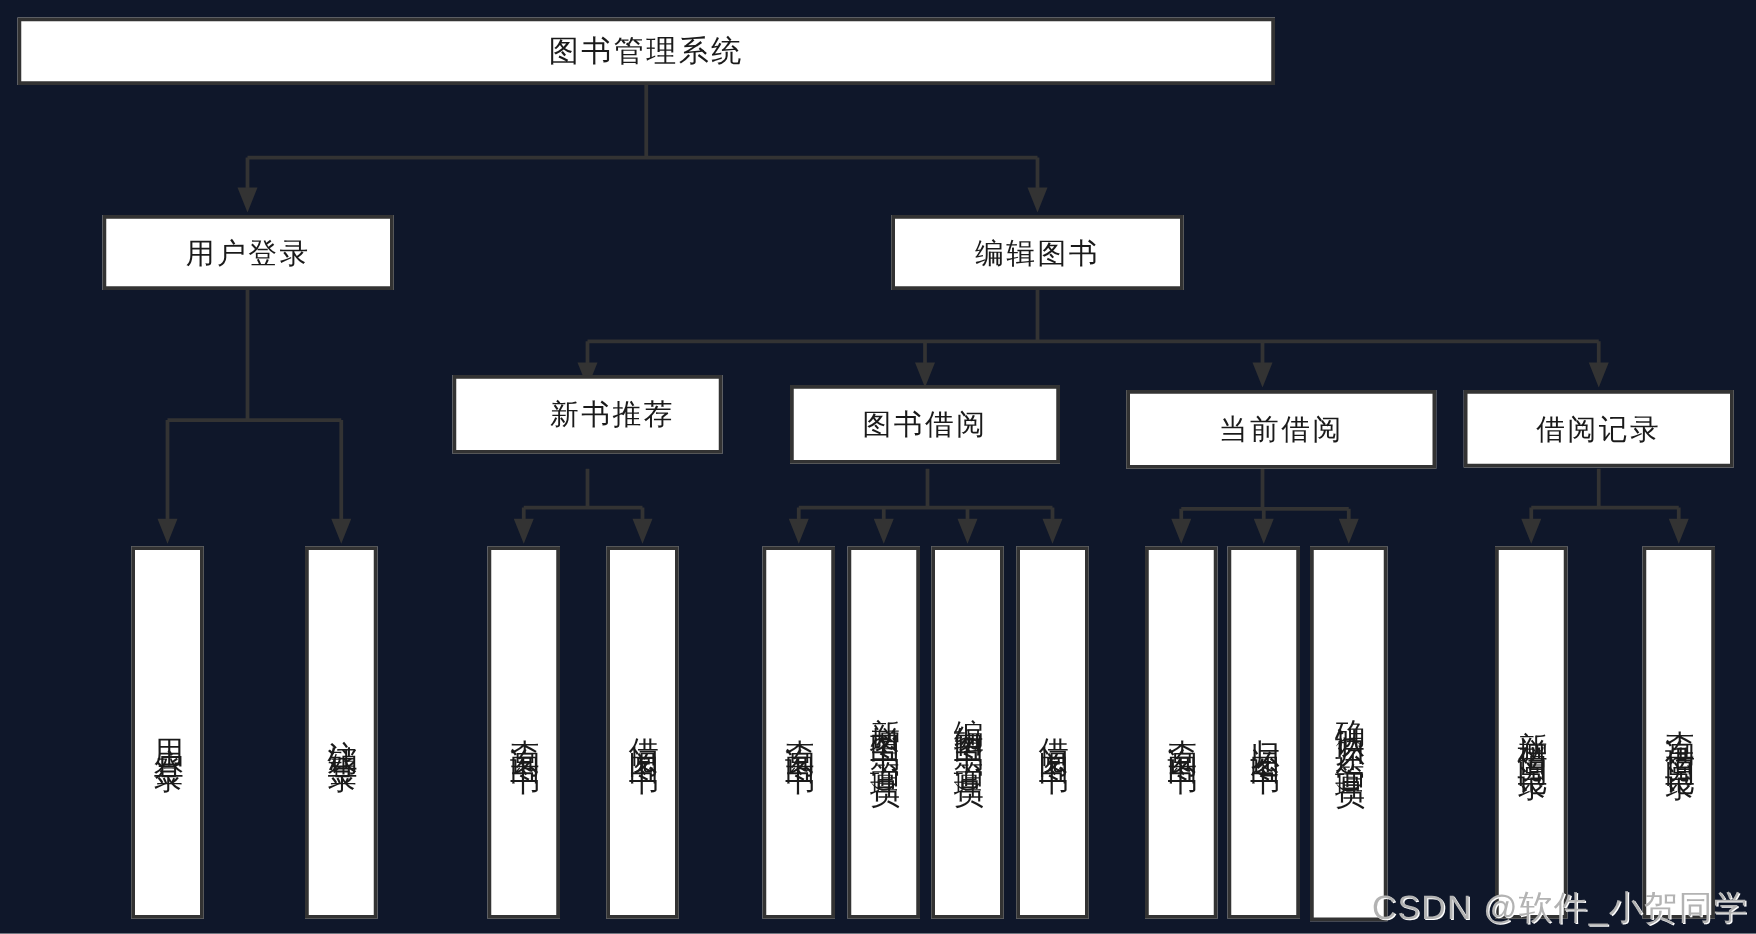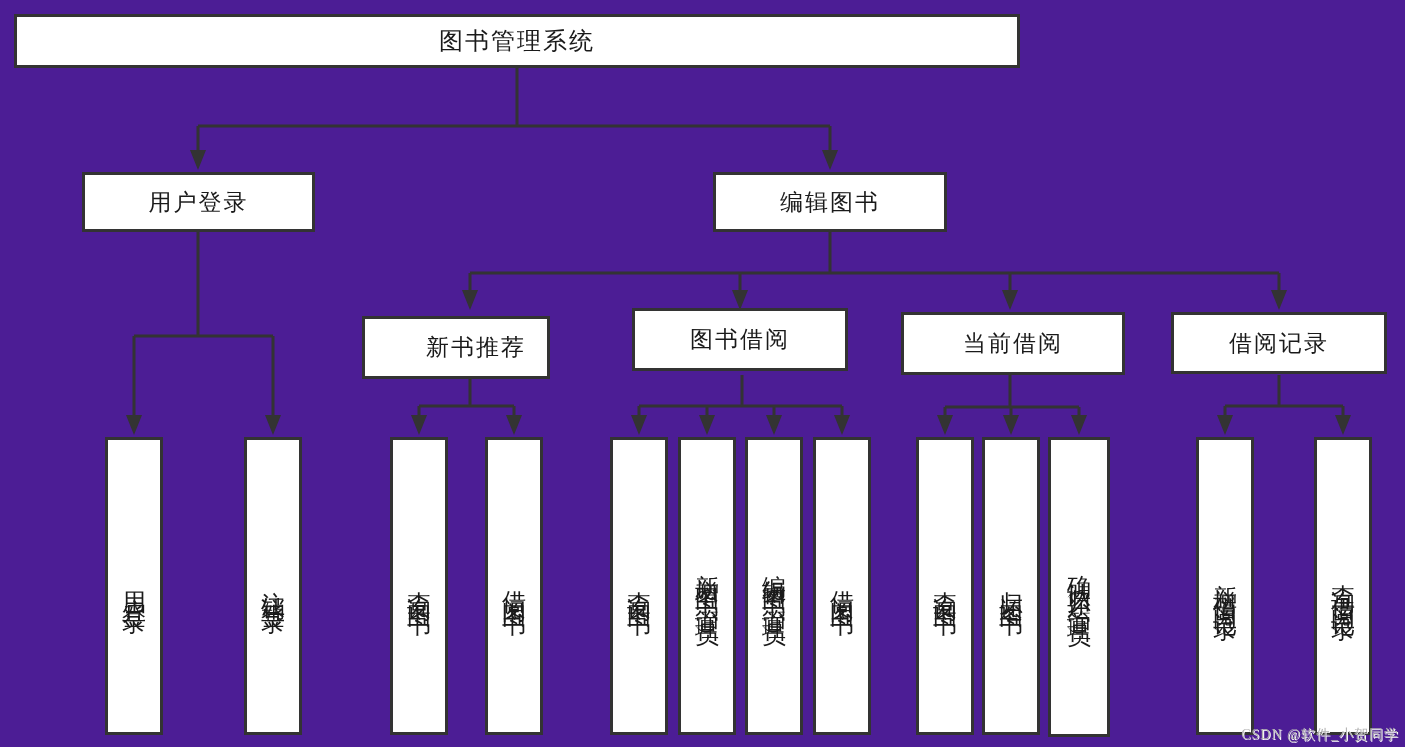--- a/index.html
+++ b/index.html
@@ -1,21 +1,21 @@
 <!DOCTYPE html>
 <html><head>
 <meta charset="utf-8">
 <style>
   html, body { margin: 0; padding: 0; background: #ffffff; }
   #canvas {
     position: relative;
     width: 1405px;
     height: 747px;
-    background: #4c1d95;
-    font-family: Liberation Serif, serif;
+    background: #0f172a;
+    font-family: Liberation Sans, sans-serif;
     overflow: hidden;
   }
   #wires {
     position: absolute;
     left: 0; top: 0;
     width: 1405px; height: 747px;
     pointer-events: none;
   }
   .node {
     position: absolute;
@@ -37,21 +37,21 @@
     writing-mode: vertical-rl;
     letter-spacing: 7px;
     font-size: 24px;
     line-height: 1;
     white-space: nowrap;
   }
   .watermark {
     position: absolute;
     right: 6px;
     bottom: 3px;
-    font-size: 14px;
+    font-size: 27px;
     letter-spacing: 1px;
     color: #b3b3b3;
     text-shadow: 1px 1px 0 #ffffff;
     white-space: nowrap;
     z-index: 5;
     text-align: center;
   }
 </style>
 </head>
 <body>
@@ -105,27 +105,27 @@
     <span class="hlabel">图书管理系统</span>
   </div>
 
   <div class="node" style="left:82px; top:172px; width:233px; height:60px;">
     <span class="hlabel">用户登录</span>
   </div>
   <div class="node" style="left:713px; top:172px; width:234px; height:60px;">
     <span class="hlabel">编辑图书</span>
   </div>
 
-  <div class="node" style="left:362px; top:316px; width:188px; height:63px;padding-left:40px;">
+  <div class="node" style="left:362px; top:300px; width:216px; height:63px;padding-left:40px;">
     <span class="hlabel">新书推荐</span>
   </div>
   <div class="node" style="left:632px; top:308px; width:216px; height:63px;">
     <span class="hlabel">图书借阅</span>
   </div>
-  <div class="node" style="left:901px; top:312px; width:224px; height:63px;">
+  <div class="node" style="left:901px; top:312px; width:248px; height:63px;">
     <span class="hlabel">当前借阅</span>
   </div>
   <div class="node" style="left:1171px; top:312px; width:216px; height:62px;">
     <span class="hlabel">借阅记录</span>
   </div>
 
   <div class="node vbox" style="left:105px; top:437px; width:58px; height:298px;">
     <span class="vlabel">用户登录</span>
   </div>
   <div class="node vbox" style="left:244px; top:437px; width:58px; height:298px;">

